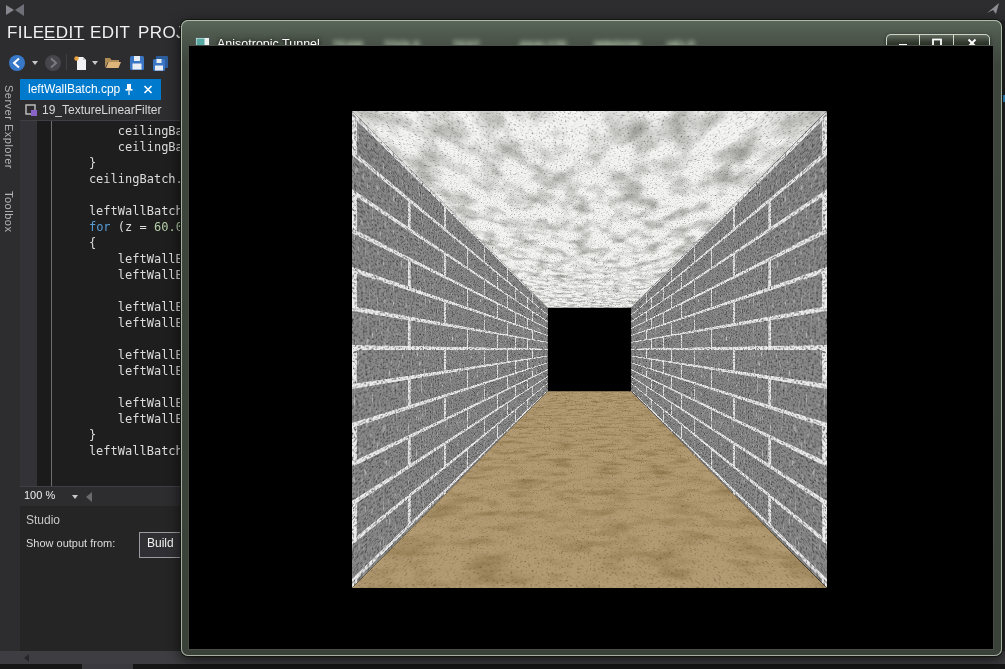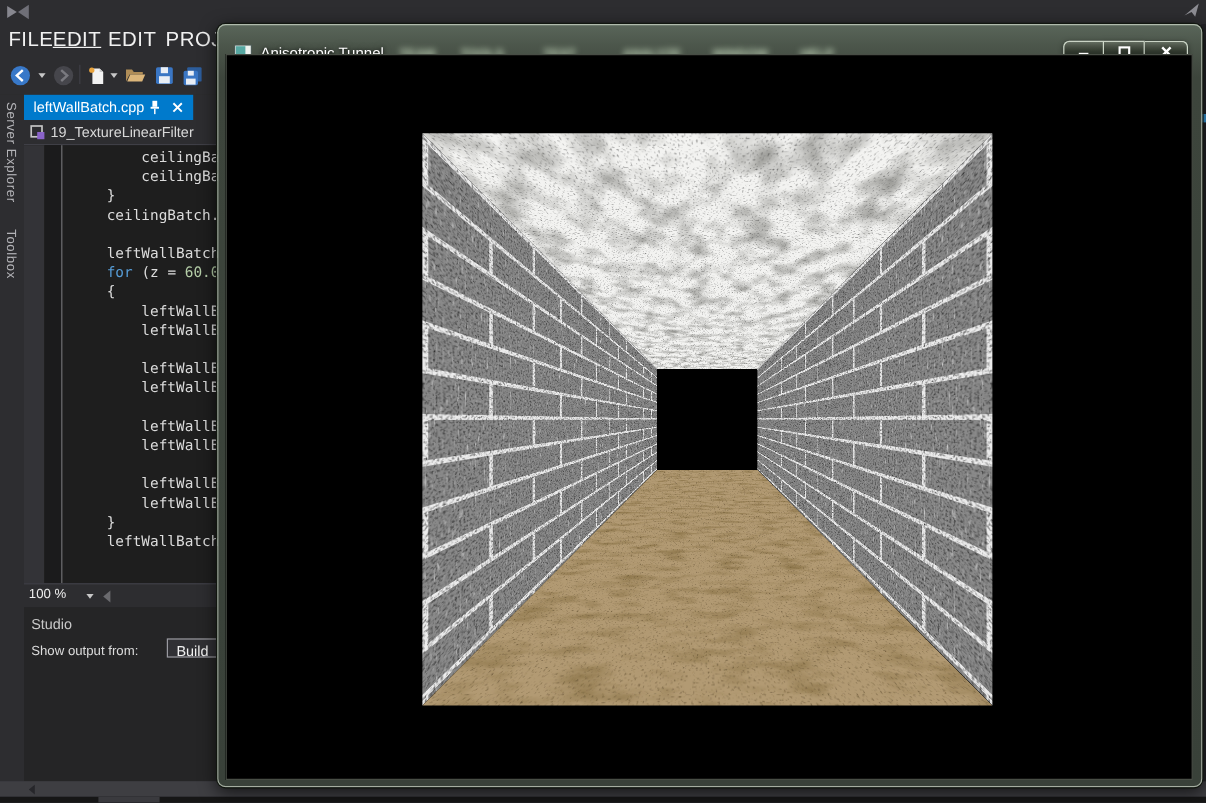--- a/index.html
+++ b/index.html
@@ -51,21 +51,21 @@
   .zoom-row { position:absolute; left:20px; top:486px; width:985px; height:20px; background:#2d2d30;
               border-top:1px solid #3f3f46; }
   .zoom-text { position:absolute; left:4px; top:2px; font-size:11px; color:#ededed; }
   .zoom-caret { position:absolute; left:52px; top:8px; }
   .hsb-left { position:absolute; left:66px; top:5px; width:0; height:0;
               border-top:5px solid transparent; border-bottom:5px solid transparent; border-right:6px solid #6a6a6e; }
 
   .output-panel { position:absolute; left:20px; top:506px; width:985px; height:145px; background:#252526; }
   .output-title { position:absolute; left:6px; top:7px; font-size:12px; color:#c8c8c8; }
   .output-row { position:absolute; left:6px; top:31px; font-size:11px; color:#dcdcdc;text-align:center; }
-  .build-combo { position:absolute; left:119px; top:26px; width:62px; height:16px; background:#303034;
+  .build-combo { position:absolute; left:119px; top:26px; width:62px; height:26px; background:#303034;
                  border:1px solid #9a9aa0; color:#f1f1f1; font-size:12px; line-height:20px; padding-left:7px; }
 
   .bottom-scroll { position:absolute; left:0; top:651px; width:1005px; height:13px; background:#3e3e42; }
   .bs-left { position:absolute; left:24px; top:3px; width:0; height:0;
              border-top:4px solid transparent; border-bottom:4px solid transparent; border-right:5px solid #26262a; }
   .bottom-strip { position:absolute; left:0; top:664px; width:1005px; height:5px; background:#161616; }
   .bottom-thumb { position:absolute; left:82px; top:0; width:51px; height:5px; background:#3a3a3e; }
 
   .right-sliver { position:absolute; left:1001px; top:20px; width:4px; height:631px; background:#232327; }
   .blue-marker { position:absolute; left:998px; top:95px; width:7px; height:7px; background:#3a9bdc; }

